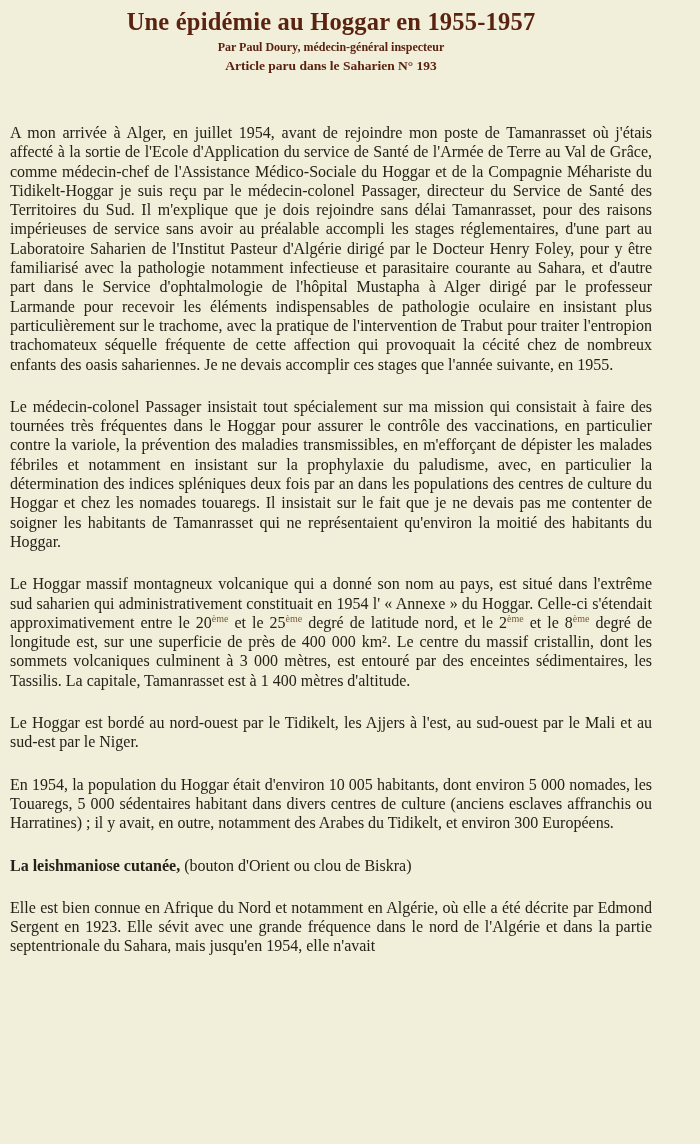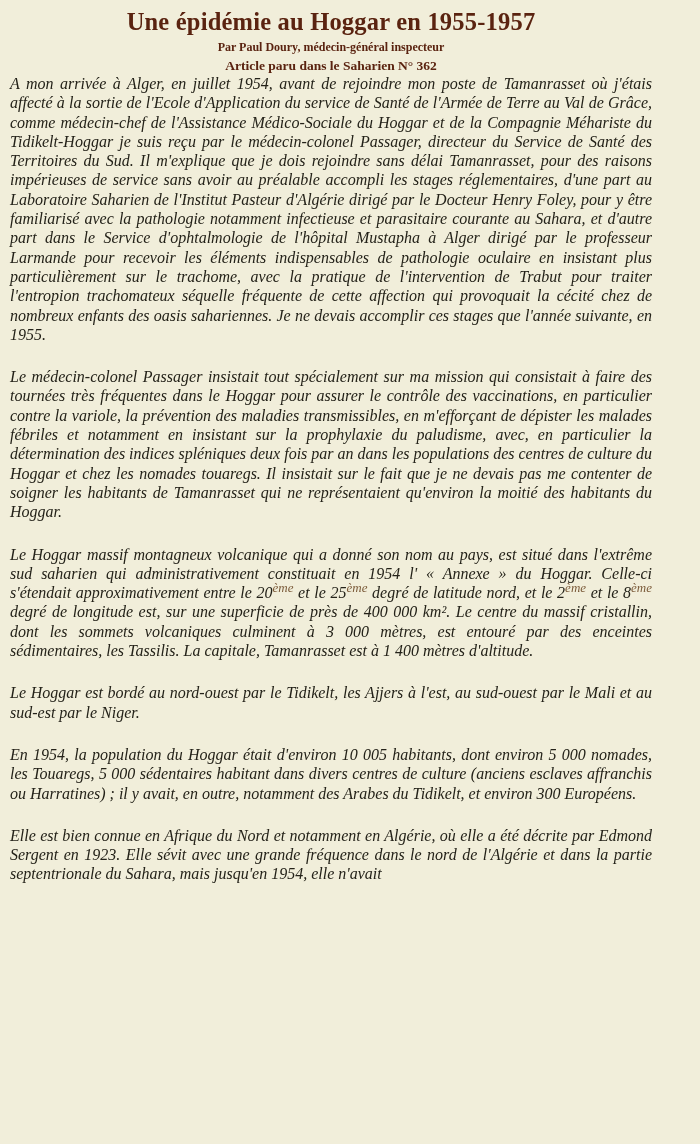--- a/index.html
+++ b/index.html
@@ -34,52 +34,53 @@
     font-size: 12px;
     line-height: 18px;
     margin: 3px 0 0 0;
   }
   .source-line {
     font-size: 13.5px;
     line-height: 16px;
     margin: 2px 0 0 0;
   }
   .article-body {
-    font-style: italic;
+    margin-top: 49px;
   }
   .article-body p {
     font-size: 16px;
     line-height: 19.3px;
     text-align: justify;
     color: #242219;
     margin: 0 0 23px 0;
   }
   .article-body p .b {
     font-weight: bold;
   }
   .article-body p sup {
-    font-size: 13px;
+    font-size: 10px;
     line-height: 0;
     color: #7b5b3a;
     vertical-align: super;
   }
 </style>
 </head>
 <body>
 
 <div class="page">
   <header class="article-header">
     <h1 class="title-line">Une épidémie au Hoggar en 1955-1957</h1>
     <div class="byline">Par Paul Doury, médecin-général inspecteur</div>
-    <div class="source-line">Article paru dans le Saharien N° 362</div>
+    <div class="source-line">Article paru dans le Saharien N° 193</div>
   </header>
 
   <main class="article-body">
     <div id="paragraphs">
         <p><span>A mon arrivée à Alger, en juillet 1954, avant de rejoindre mon poste de Tamanrasset où j'étais affecté à la sortie de l'Ecole d'Application du service de Santé de l'Armée de Terre au Val de Grâce, comme médecin-chef de l'Assistance Médico-Sociale du Hoggar et de la Compagnie Méhariste du Tidikelt-Hoggar je suis reçu par le médecin-colonel Passager, directeur du Service de Santé des Territoires du Sud. Il m'explique que je dois rejoindre sans délai Tamanrasset, pour des raisons impérieuses de service sans avoir au préalable accompli les stages réglementaires, d'une part au Laboratoire Saharien de l'Institut Pasteur d'Algérie dirigé par le Docteur Henry Foley, pour y être familiarisé avec la pathologie notamment infectieuse et parasitaire courante au Sahara, et d'autre part dans le Service d'ophtalmologie de l'hôpital Mustapha à Alger dirigé par le professeur Larmande pour recevoir les éléments indispensables de pathologie oculaire en insistant plus particulièrement sur le trachome, avec la pratique de l'intervention de Trabut pour traiter l'entropion trachomateux séquelle fréquente de cette affection qui provoquait la cécité chez de nombreux enfants des oasis sahariennes. Je ne devais accomplir ces stages que l'année suivante, en 1955.</span></p>
         <p><span>Le médecin-colonel Passager insistait tout spécialement sur ma mission qui consistait à faire des tournées très fréquentes dans le Hoggar pour assurer le contrôle des vaccinations, en particulier contre la variole, la prévention des maladies transmissibles, en m'efforçant de dépister les malades fébriles et notamment en insistant sur la prophylaxie du paludisme, avec, en particulier la détermination des indices spléniques deux fois par an dans les populations des centres de culture du Hoggar et chez les nomades touaregs. Il insistait sur le fait que je ne devais pas me contenter de soigner les habitants de Tamanrasset qui ne représentaient qu'environ la moitié des habitants du Hoggar.</span></p>
         <p><span>Le Hoggar massif montagneux volcanique qui a donné son nom au pays, est situé dans l'extrême sud saharien qui administrativement constituait en 1954 l' « Annexe » du Hoggar. Celle-ci s'étendait approximativement entre le 20</span><sup>ème</sup><span> et le 25</span><sup>ème</sup><span> degré de latitude nord, et le 2</span><sup>ème</sup><span> et le 8</span><sup>ème</sup><span> degré de longitude est, sur une superficie de près de 400 000 km². Le centre du massif cristallin, dont les sommets volcaniques culminent à 3 000 mètres, est entouré par des enceintes sédimentaires, les Tassilis. La capitale, Tamanrasset est à 1 400 mètres d'altitude.</span></p>
         <p><span>Le Hoggar est bordé au nord-ouest par le Tidikelt, les Ajjers à l'est, au sud-ouest par le Mali et au sud-est par le Niger.</span></p>
         <p><span>En 1954, la population du Hoggar était d'environ 10 005 habitants, dont environ 5 000 nomades, les Touaregs, 5 000 sédentaires habitant dans divers centres de culture (anciens esclaves affranchis ou Harratines) ; il y avait, en outre, notamment des Arabes du Tidikelt, et environ 300 Européens.</span></p>
+        <p><span class="b">La leishmaniose cutanée,</span><span> (bouton d'Orient ou clou de Biskra)</span></p>
         <p><span>Elle est bien connue en Afrique du Nord et notamment en Algérie, où elle a été décrite par Edmond Sergent en 1923. Elle sévit avec une grande fréquence dans le nord de l'Algérie et dans la partie septentrionale du Sahara, mais jusqu'en 1954, elle n'avait</span></p>
       </div>
   </main>
 </div>
 
 </body></html>

